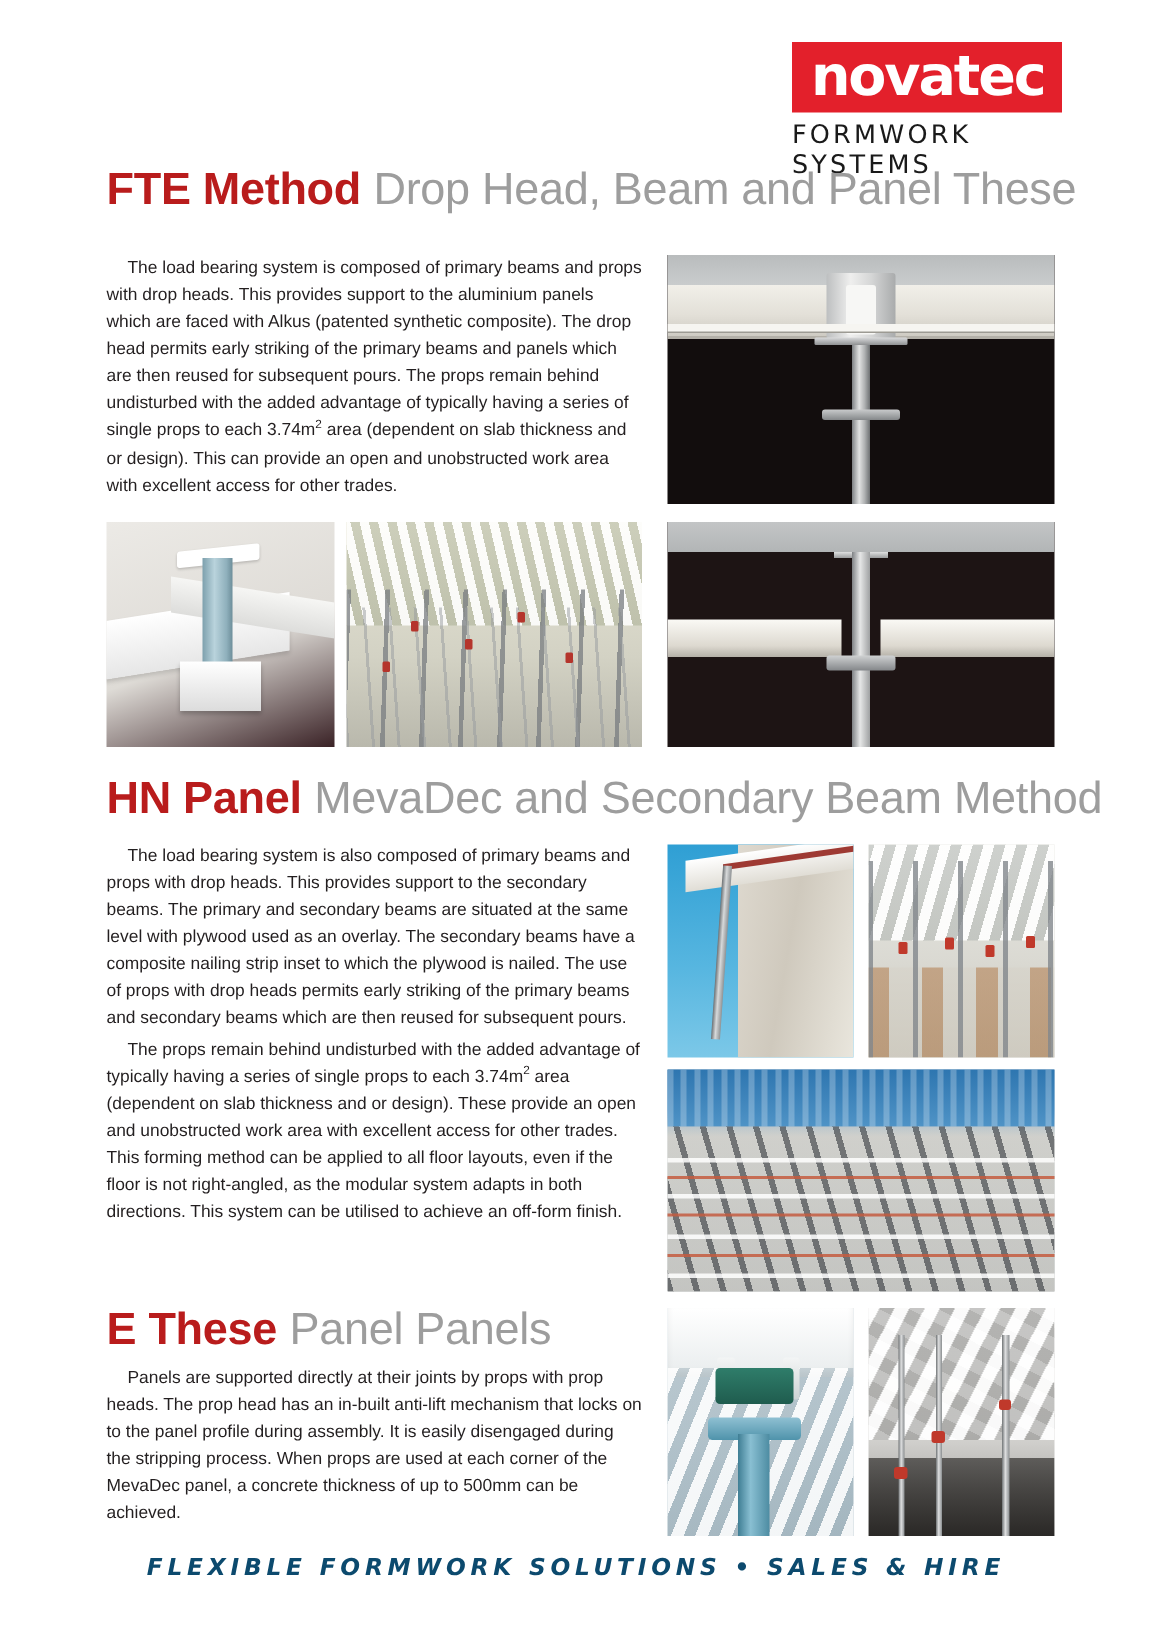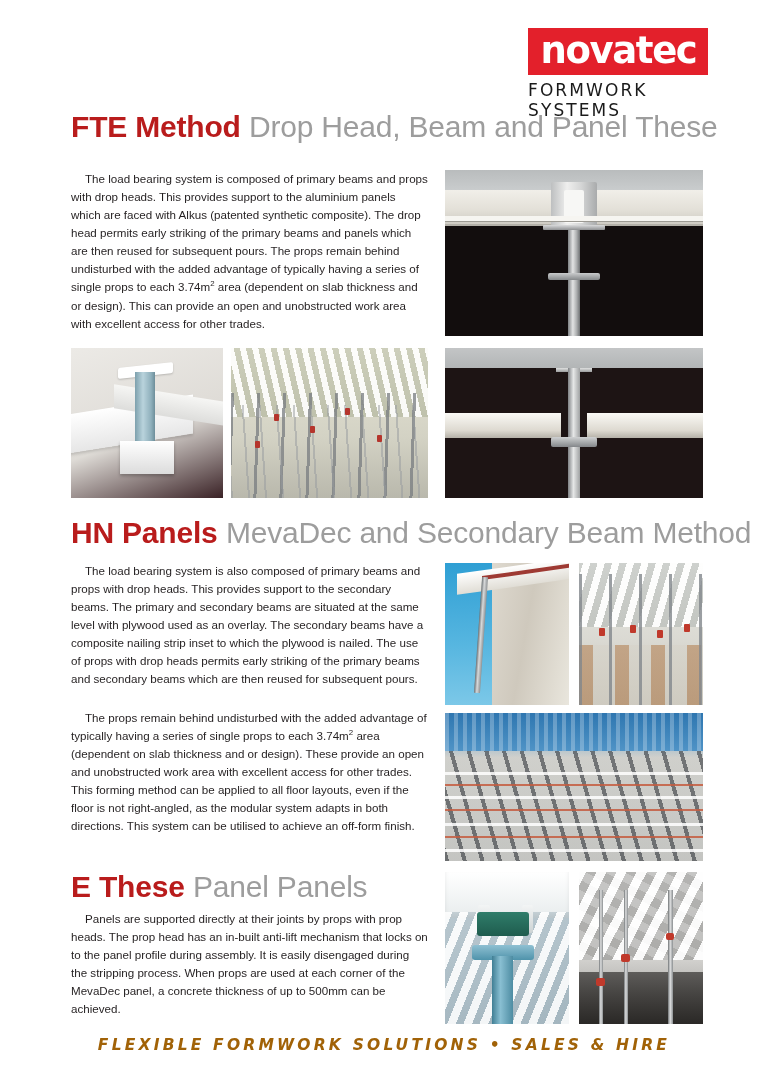--- a/index.html
+++ b/index.html
@@ -72,21 +72,21 @@
     width: 357px;
     font-size: 11.6px;
     line-height: 1.56;
     color: #231f20;
     text-align: left;
   }
   .body-col p {
     margin: 0 0 0 0;
     text-indent: 14px;
   }
-  .body-col p + p { margin-top: 20px; }
+  .body-col p + p { margin-top: 2px; }
   sup { font-size: 0.68em; vertical-align: super; line-height: 0; }
 
   
   .photo {
     position: absolute;
     overflow: hidden;
     background: #cfcfcf;
   }
 
   
@@ -319,21 +319,21 @@
   .footer {
     position: absolute;
     left: 0; right: 0;
     top: 1036px;
     text-align: center;
     font-family: "DejaVu Sans", sans-serif;
     font-weight: bold;
     font-style: italic;
     font-size: 15.5px;
     letter-spacing: 3.2px;
-    color: #a16207;
+    color: #0c4a6e;
     white-space: nowrap;
   }
 </style>
 </head>
 <body>
 
 <div class="logo-wrap">
   <div class="logo-bar">
     <span class="logo-word">novatec</span>
   </div>
@@ -389,21 +389,21 @@
 <div class="photo ph-joint" style="left:445px; top:348px; width:258px; height:150px;">
   <div class="sky"></div>
     <div class="panelL"></div>
     <div class="panelR"></div>
   <div class="topcap"></div>
     <div class="post"></div>
     <div class="clamp"></div>
 </div>
 
 <div class="section-heading" style="top:518px;">
-  <span class="head-main">HN Panels</span>
+  <span class="head-main">HN Panel</span>
   <span class="head-sub">MevaDec and Secondary Beam Method</span>
 </div>
 
 <div class="body-col" style="top:562px;">
   <p>The load bearing system is also composed of primary
   beams and props with drop heads. This provides support to the
   secondary beams. The primary and secondary beams are situated
   at the same level with plywood used as an overlay. The secondary
   beams have a composite nailing strip inset to which the plywood
   is nailed. The use of props with drop heads permits early striking

